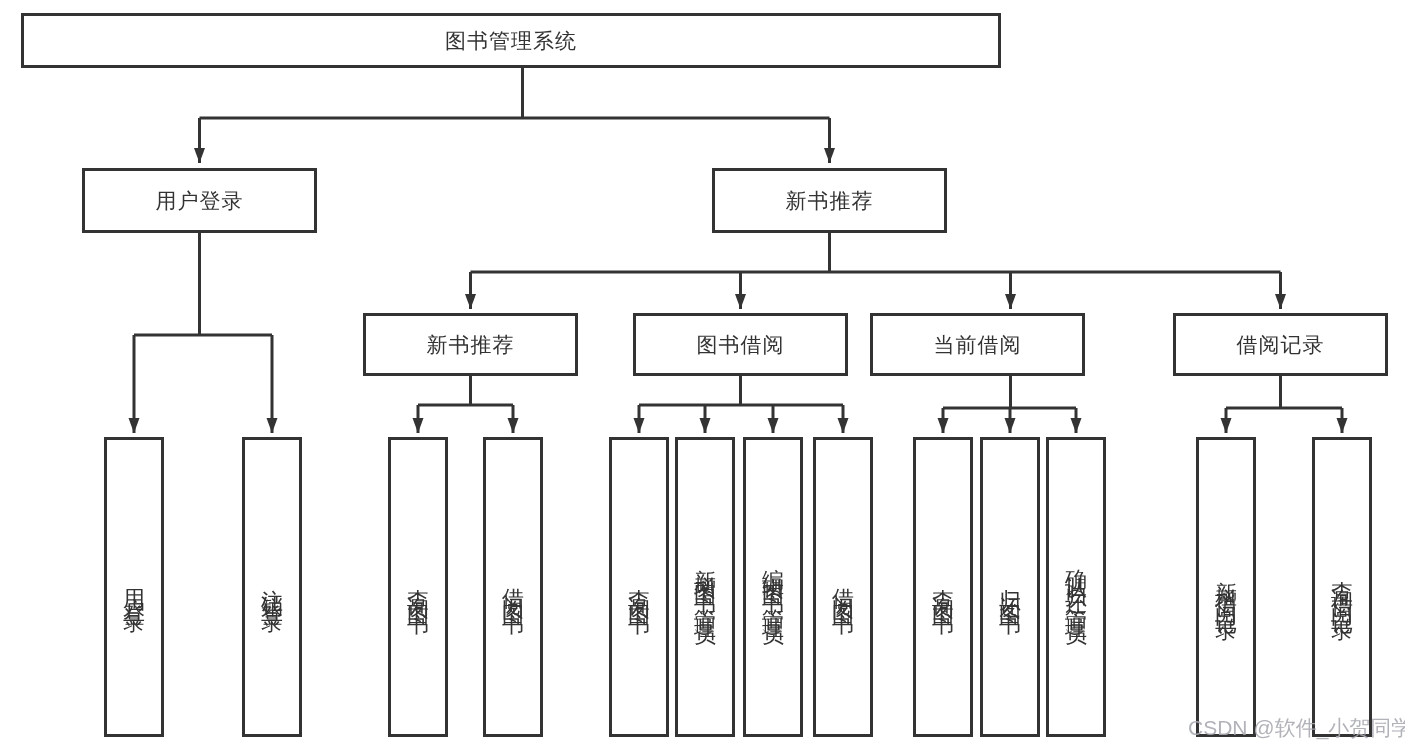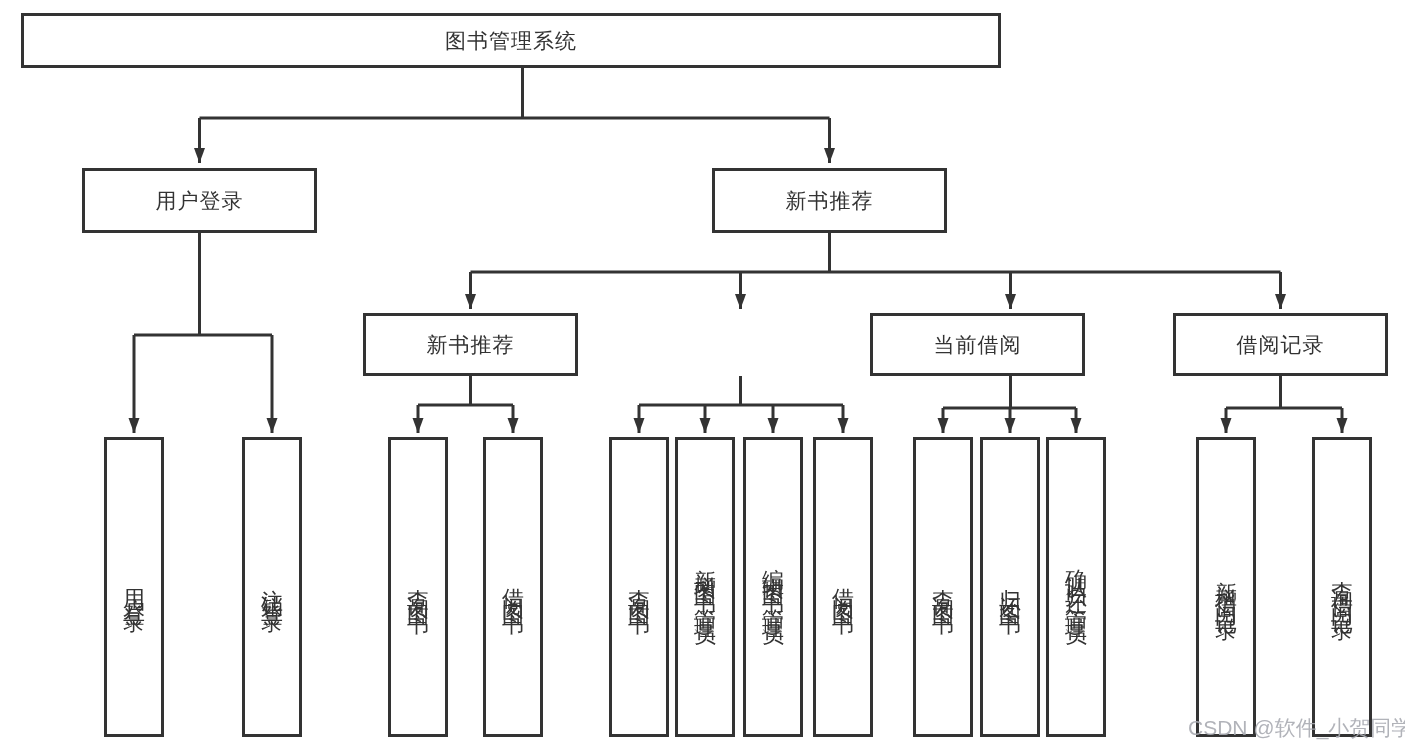--- a/index.html
+++ b/index.html
@@ -122,20 +122,23 @@
   <div class="box hbox lvl2" style="left:82px;">
     <span>用户登录</span>
   </div>
   <div class="box hbox lvl2" style="left:712px;">
     <span>新书推荐</span>
   </div>
 
   <div class="box hbox lvl3" style="left:363px;">
     <span>新书推荐</span>
   </div>
+  <div class="box hbox lvl3" style="left:633px;">
+    <span>图书借阅</span>
+  </div>
   <div class="box hbox lvl3" style="left:870px;">
     <span>当前借阅</span>
   </div>
   <div class="box hbox lvl3" style="left:1173px;">
     <span>借阅记录</span>
   </div>
 
   <div class="box leaf" style="left:104px;">
     <span>用户登录</span>
   </div>

